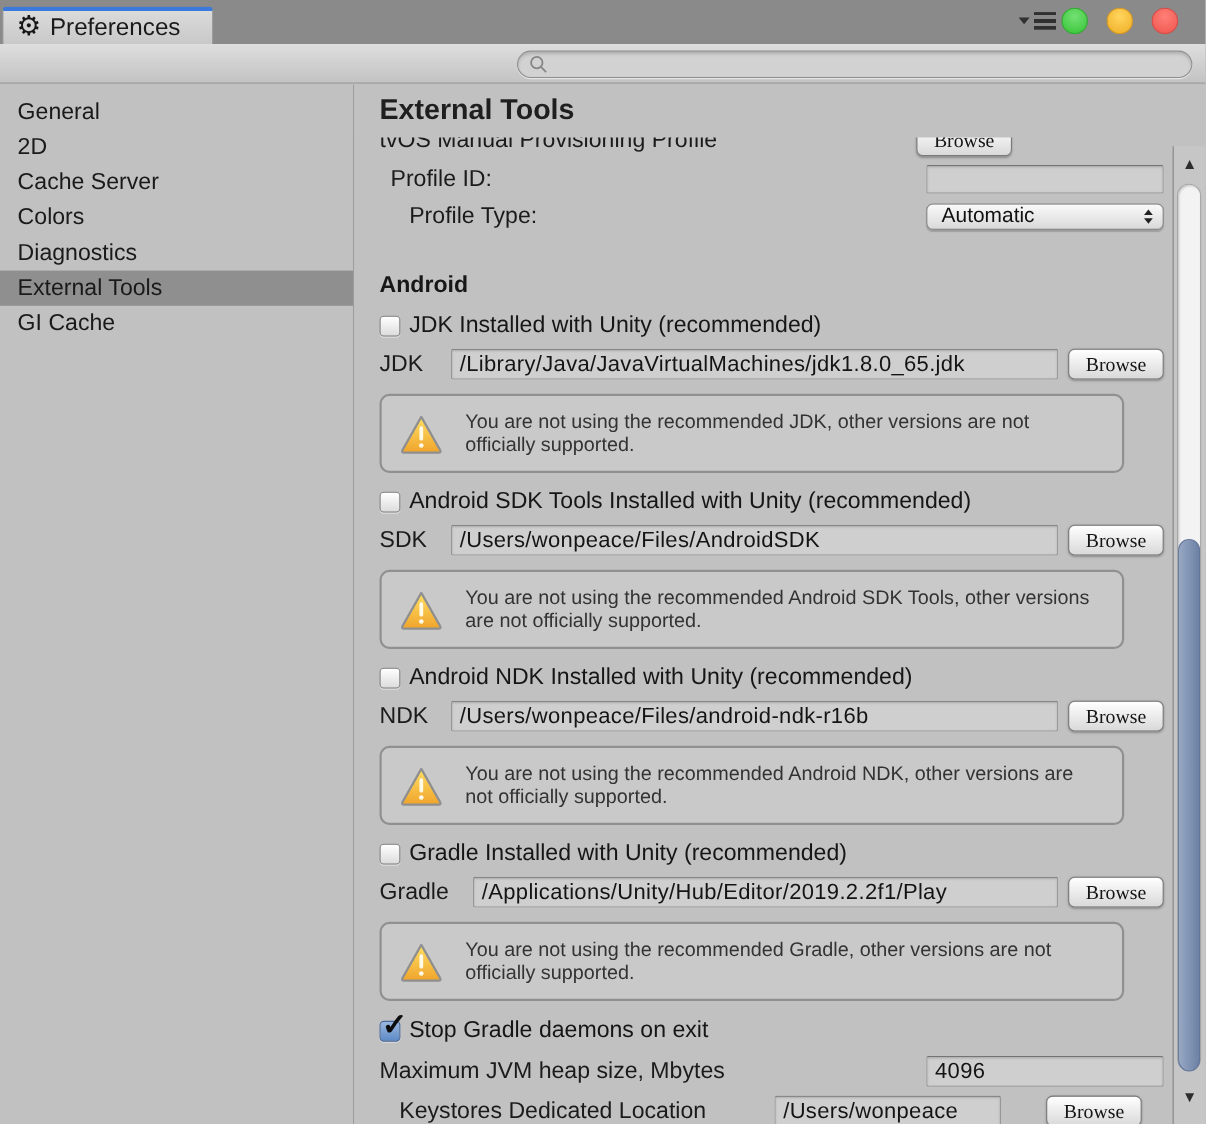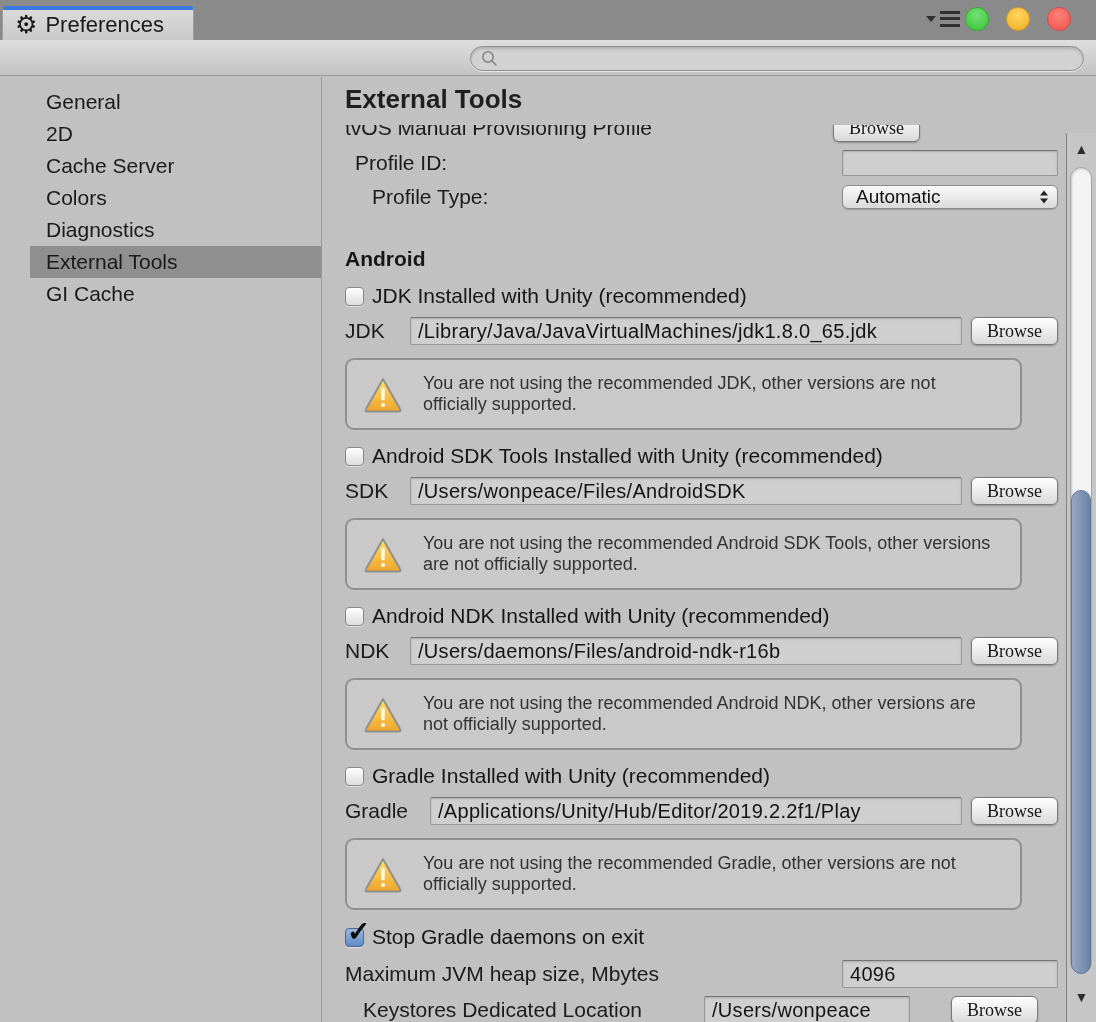--- a/index.html
+++ b/index.html
@@ -33,21 +33,21 @@
   .searchbox{
     position:absolute;left:470px;top:6px;width:614px;height:25px;border-radius:13px;
     background:#d2d2d2;border:1px solid #8f8f8f;box-sizing:border-box;
     box-shadow:inset 0 2px 3px rgba(0,0,0,.16),0 1px 0 rgba(255,255,255,.55);
     display:flex;align-items:center;padding-left:9px;
   }
   
   .sidebar{position:absolute;left:0;top:77px;width:321px;bottom:0;background:#c1c1c1;}
   .side-divider{position:absolute;left:321px;top:77px;bottom:0;width:1px;background:#999;}
   .side-list{padding-top:9px;}
-  .side-item{height:32px;line-height:32px;padding-left:16px;font-size:21px;color:#1a1a1a;cursor:default;margin-left:30px;}
+  .side-item{height:32px;line-height:32px;padding-left:16px;font-size:21px;color:#1a1a1a;cursor:default;}
   .side-item.selected{background:#8f8f8f;}
   
   .main{position:absolute;left:322px;top:77px;right:0;bottom:0;background:#c1c1c1;overflow:hidden;}
   .rows{position:absolute;left:23px;top:37px;width:713px;z-index:1;}
   .title-mask{position:absolute;left:0;top:0;width:744px;height:48px;background:#c1c1c1;z-index:2;}
   .page-title{margin:0;position:absolute;left:23px;top:7px;font-size:26px;font-weight:bold;color:#1f1f1f;}
   
   .row{position:relative;}
   .flabel{position:absolute;left:0;top:0;line-height:28px;font-size:21px;color:#1b1b1b;white-space:nowrap;}
   .tvos-row{height:28px;}
@@ -239,21 +239,21 @@
         <span>are not officially supported.</span>
       </div>
     </div>
 
     <div class="cb-row">
       <span class="checkbox"></span>
       <span class="cb-label">Android NDK Installed with Unity (recommended)</span>
     </div>
     <div class="field-row">
       <span class="flabel">NDK</span>
-      <div class="tfield">/Users/daemons/Files/android-ndk-r16b</div>
+      <div class="tfield">/Users/wonpeace/Files/android-ndk-r16b</div>
       <button class="browse">Browse</button>
     </div>
     <div class="warnbox">
       <svg width="40" height="37" viewBox="0 0 40 37">
         <path d="M20 3 L37 33 Q38.5 35.5 35.5 35.5 H4.5 Q1.5 35.5 3 33 Z" fill="url(#wgrad)" stroke="#8f8f8f" stroke-width="2" stroke-linejoin="round"></path>
         <rect x="18.3" y="11.5" width="3.4" height="13" rx="1.7" fill="#fffbe8"></rect>
         <circle cx="20" cy="29" r="2.1" fill="#fffbe8"></circle>
       </svg>
       <div class="warn-text">
         <span>You are not using the recommended Android NDK, other versions are</span>

